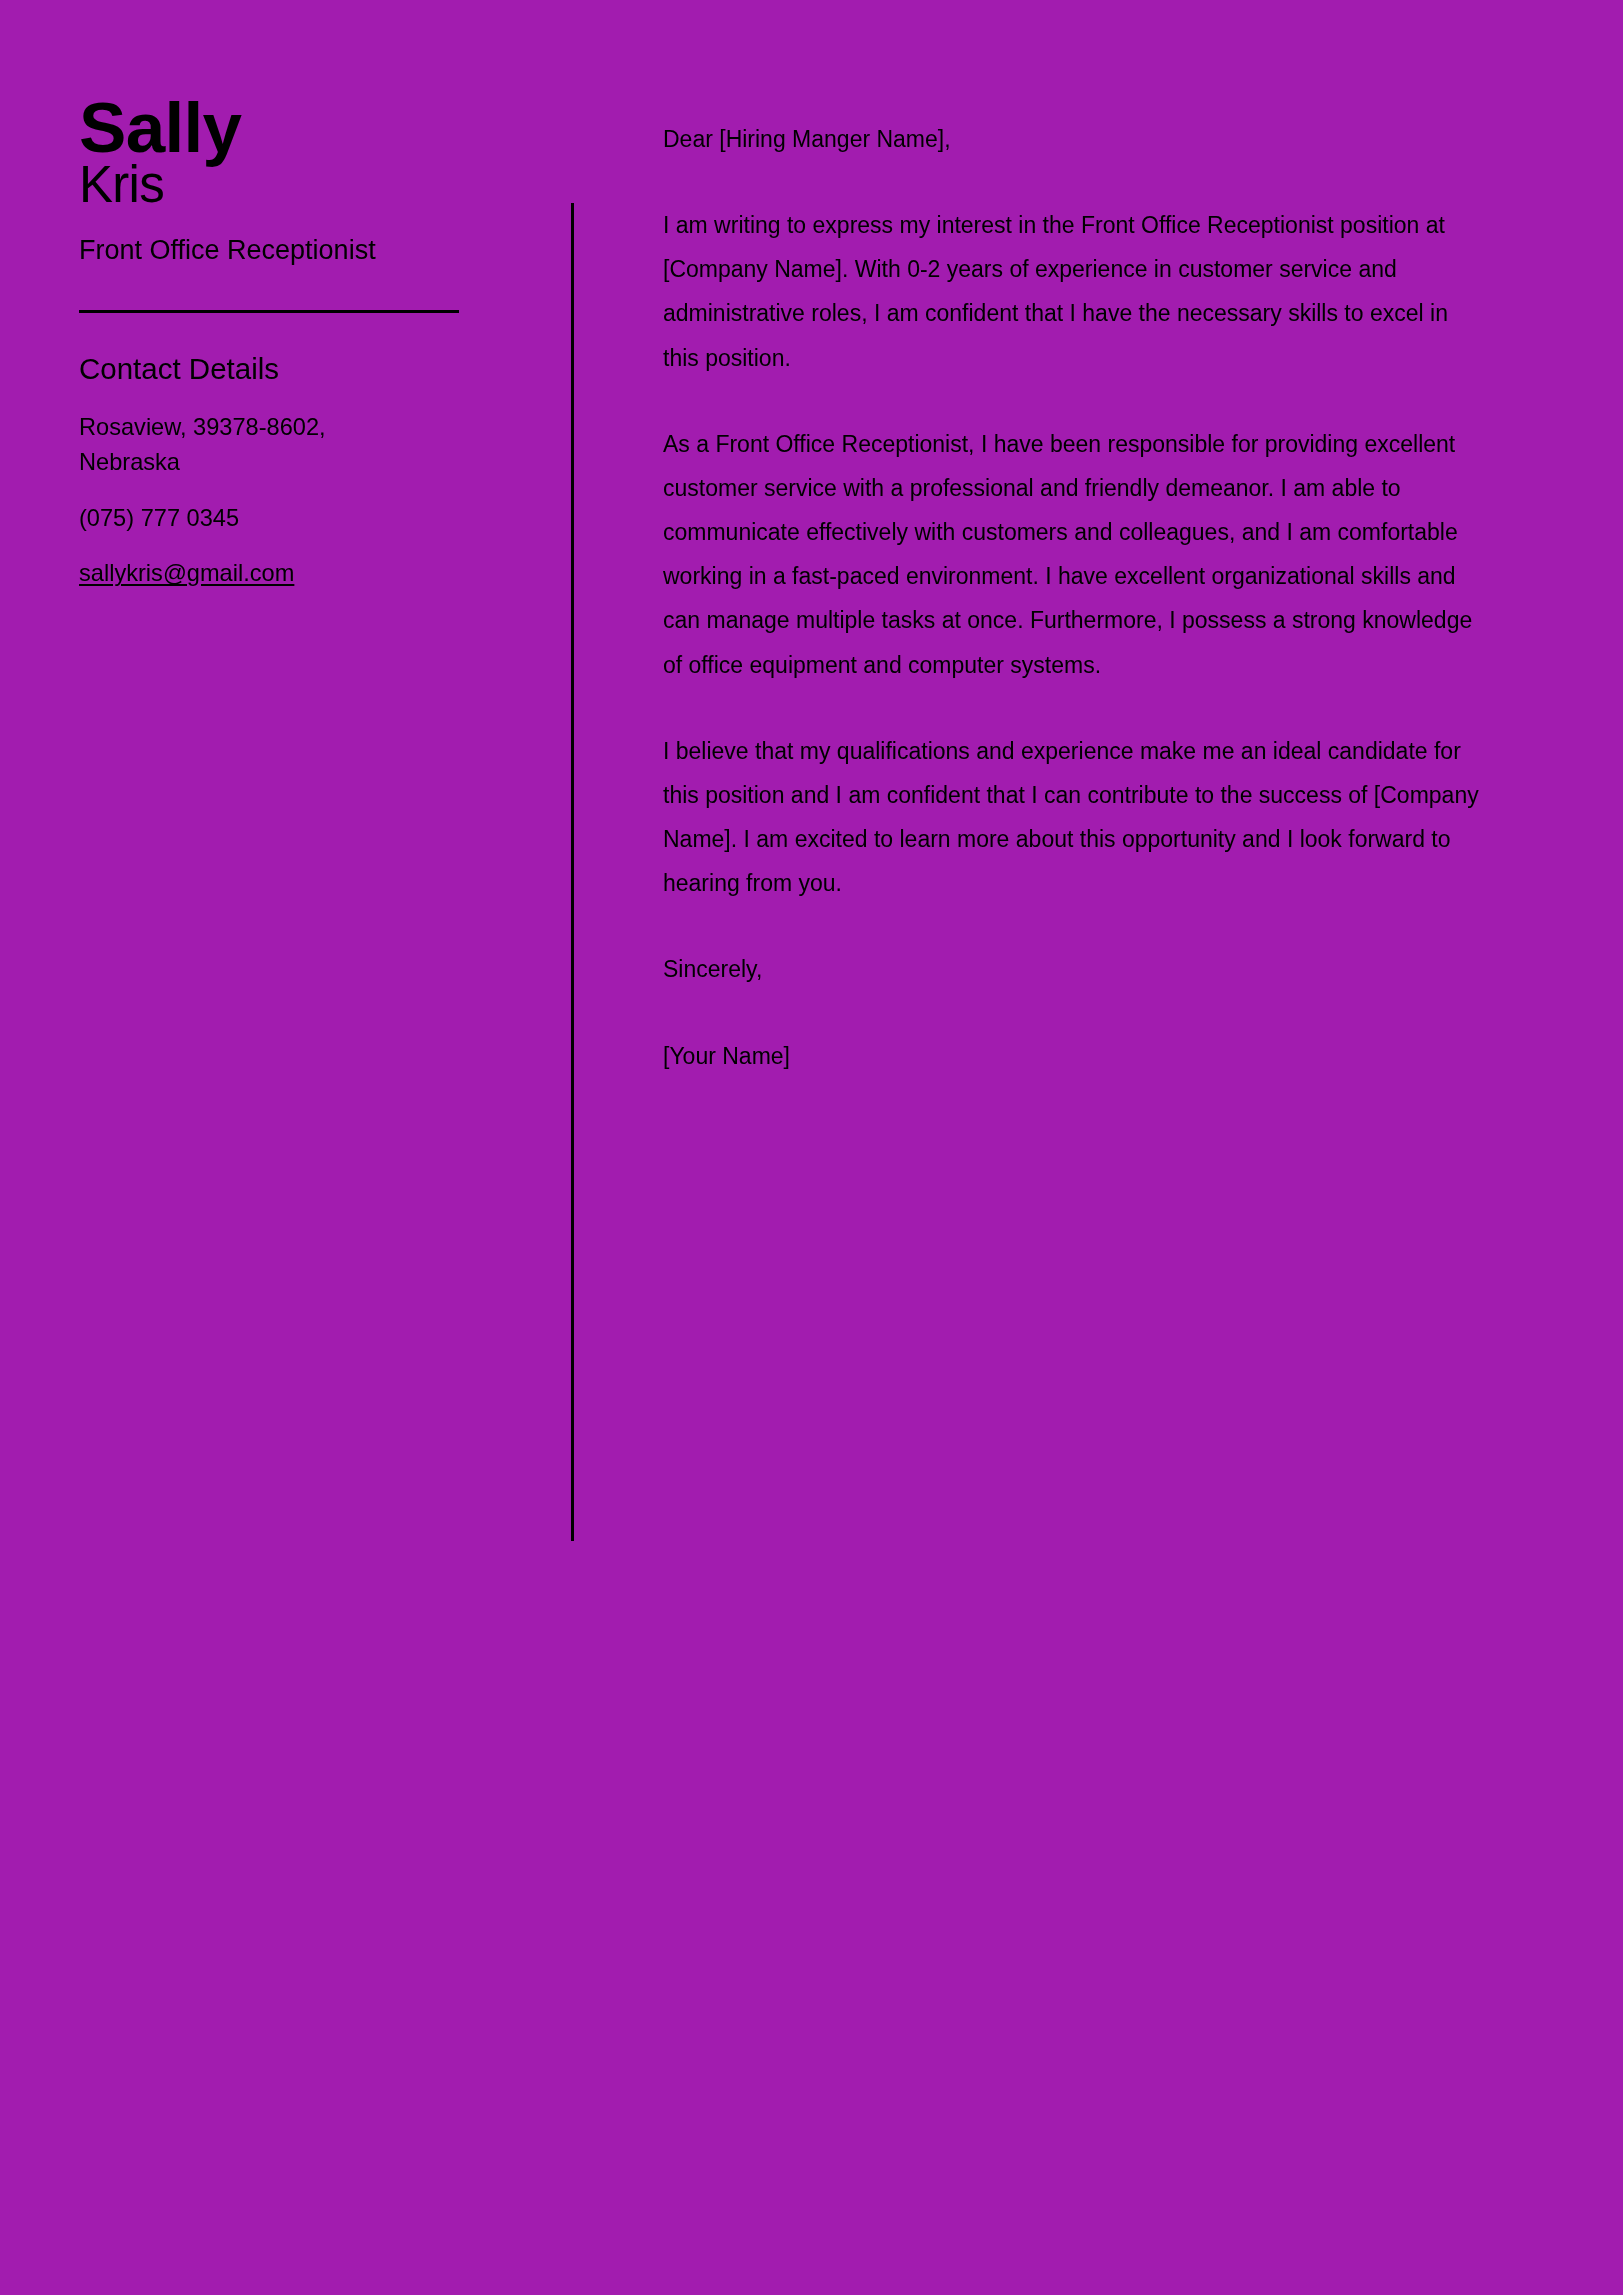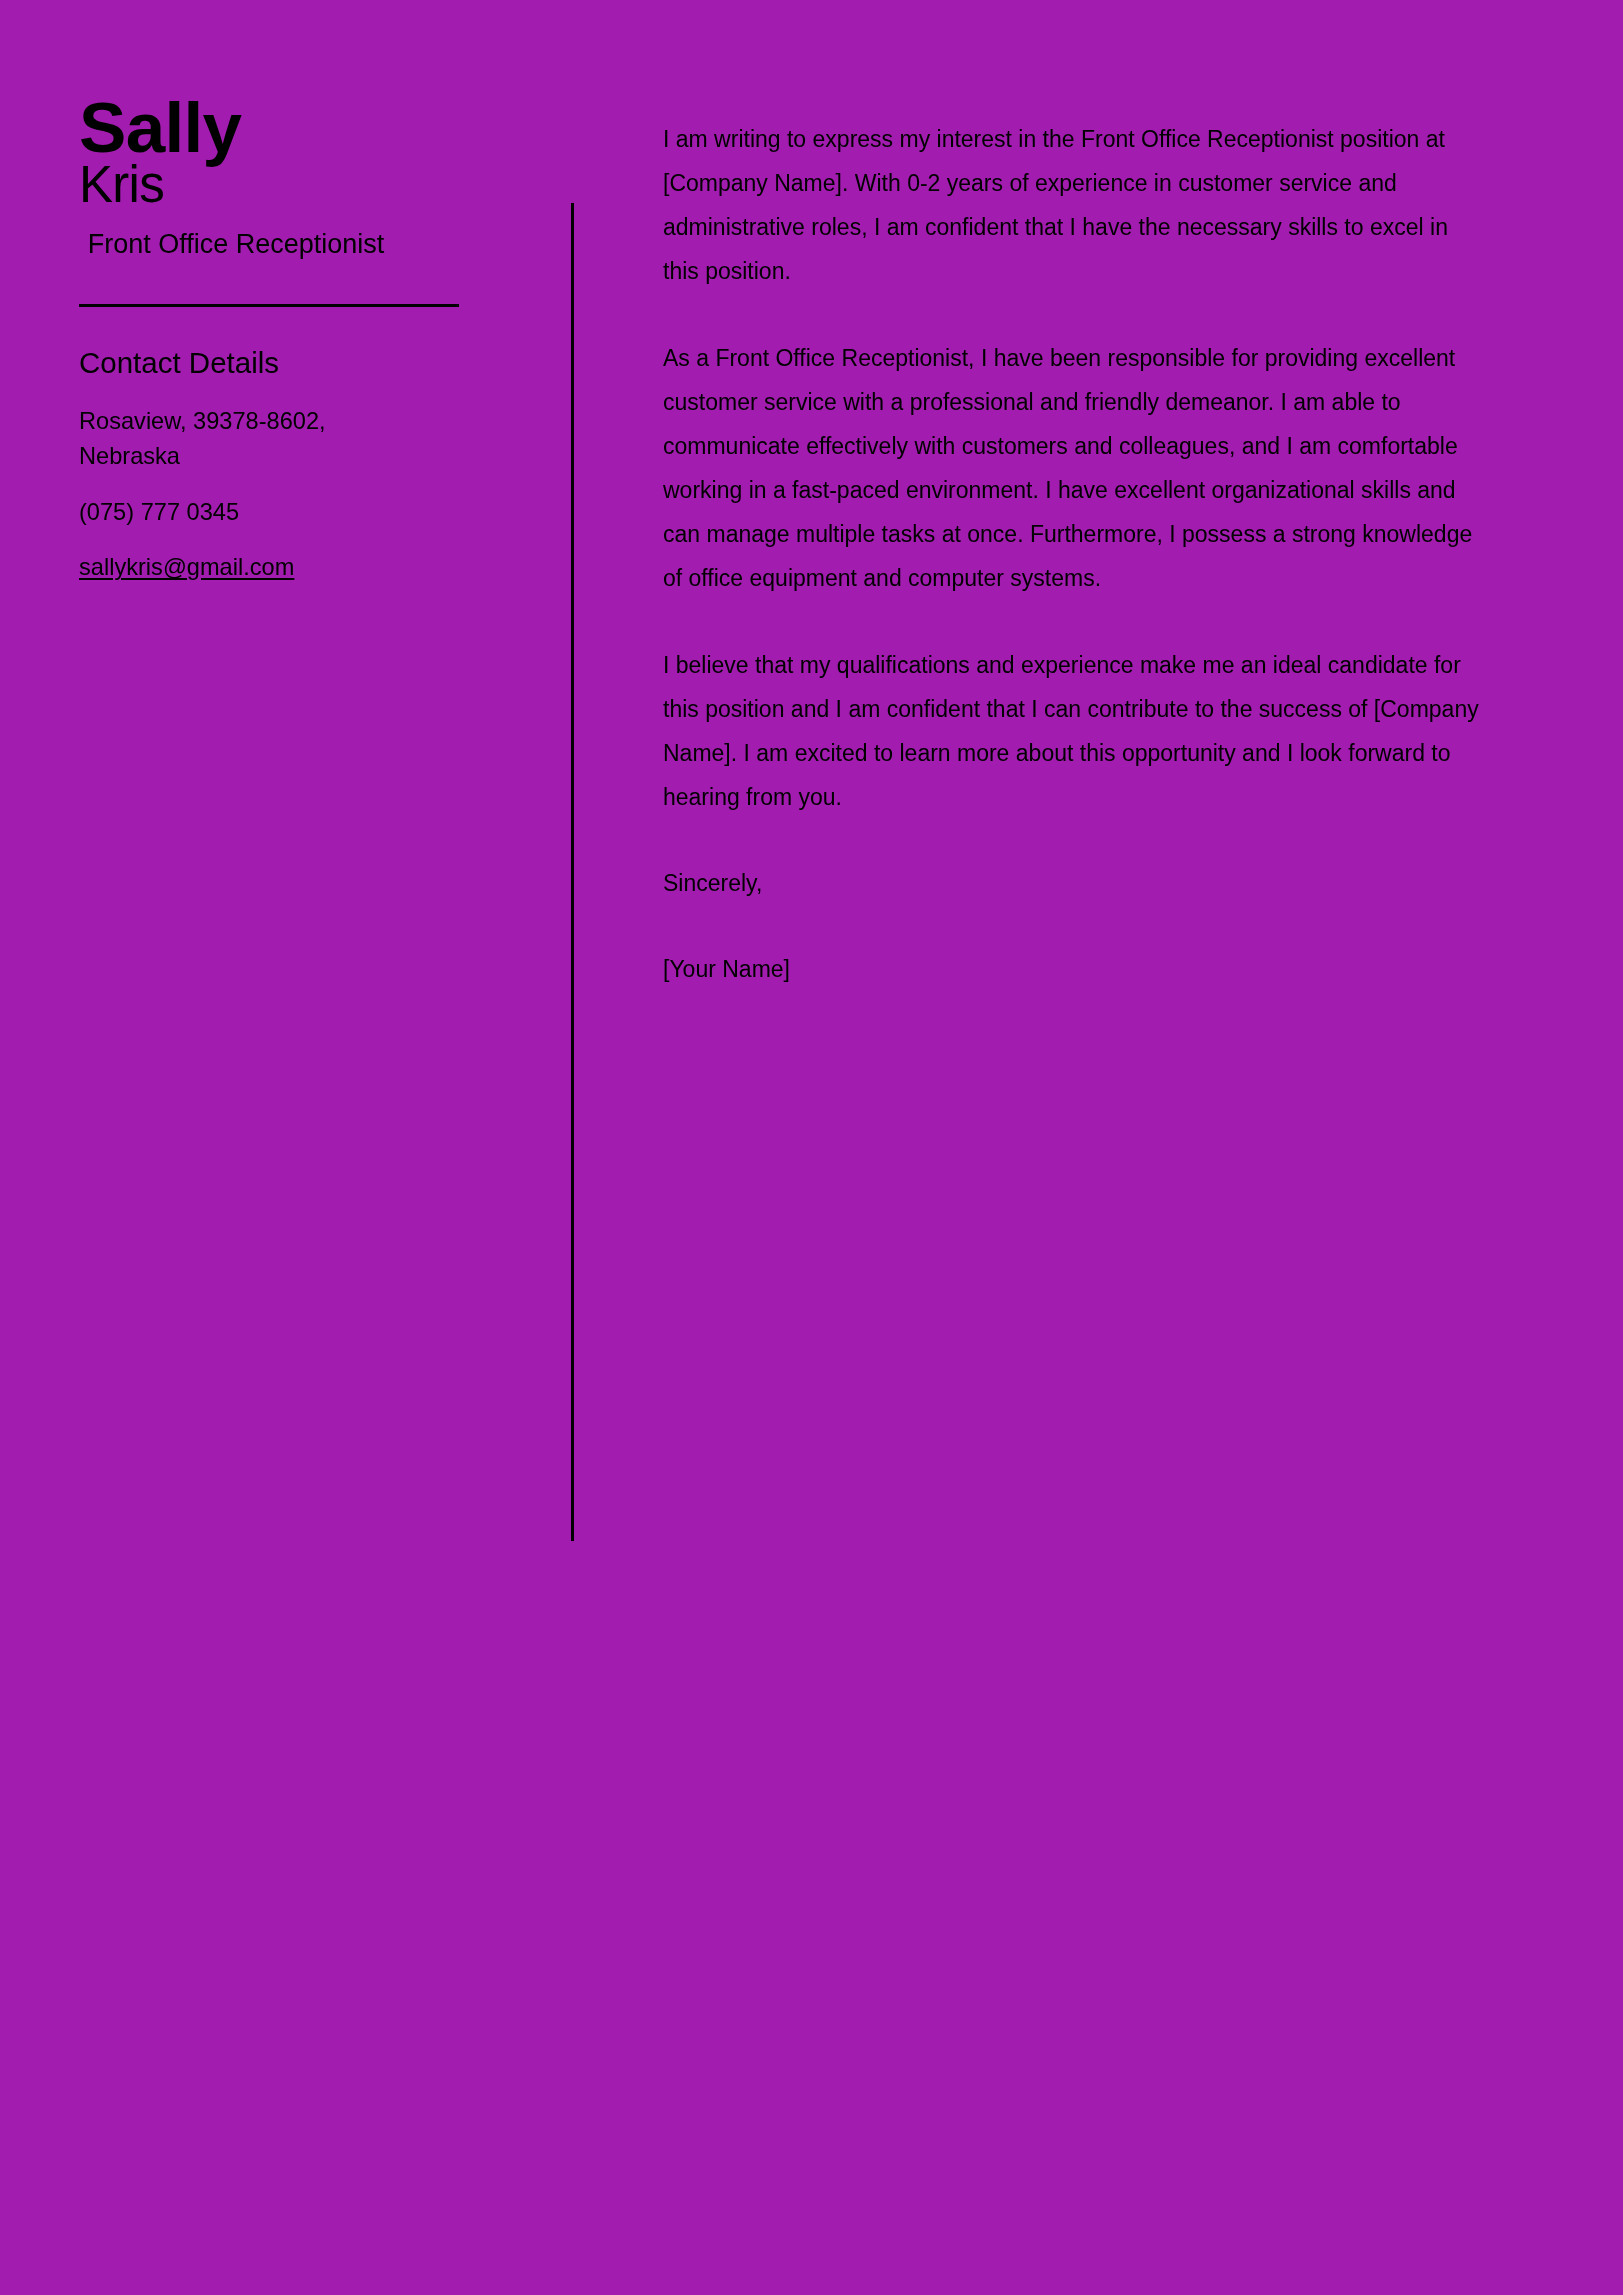--- a/index.html
+++ b/index.html
@@ -41,27 +41,26 @@
   .name-last {
     display: block;
     font-size: 51px;
     font-weight: 300;
     letter-spacing: -0.7px;
     color: #000000;
     margin-top: -5.2px;
   }
 
   .job-title {
-    margin-top: 16px;
+    margin-top: 22px;
     font-size: 27px;
     font-weight: 400;
     line-height: 1.32;
     color: #000000;
     max-width: 314px;
-    text-align: center;
   }
 
   .sidebar-rule {
     margin-top: 41px;
     width: 380px;
     height: 3.3px;
     background: #000000;
   }
 
   .contact-heading {
@@ -162,20 +161,21 @@
         <a class="contact-email">sallykris@gmail.com</a>
       </div>
     </div>
 
   </div>
 
   <div class="divider"></div>
 
   <div class="letter">
 
+    <p class="salutation">Dear [Hiring Manger Name],</p>
 
     <p>I am writing to express my interest in the Front Office Receptionist position at [Company Name]. With 0-2 years of experience in customer service and administrative roles, I am confident that I have the necessary skills to excel in this position.</p>
 
     <p>As a Front Office Receptionist, I have been responsible for providing excellent customer service with a professional and friendly demeanor. I am able to communicate effectively with customers and colleagues, and I am comfortable working in a fast-paced environment. I have excellent organizational skills and can manage multiple tasks at once. Furthermore, I possess a strong knowledge of office equipment and computer systems.</p>
 
 
     <p>I believe that my qualifications and experience make me an ideal candidate for this position and I am confident that I can contribute to the success of [Company Name]. I am excited to learn more about this opportunity and I look forward to hearing from you.</p>
 
     <p class="closing-line">Sincerely,</p>
 

